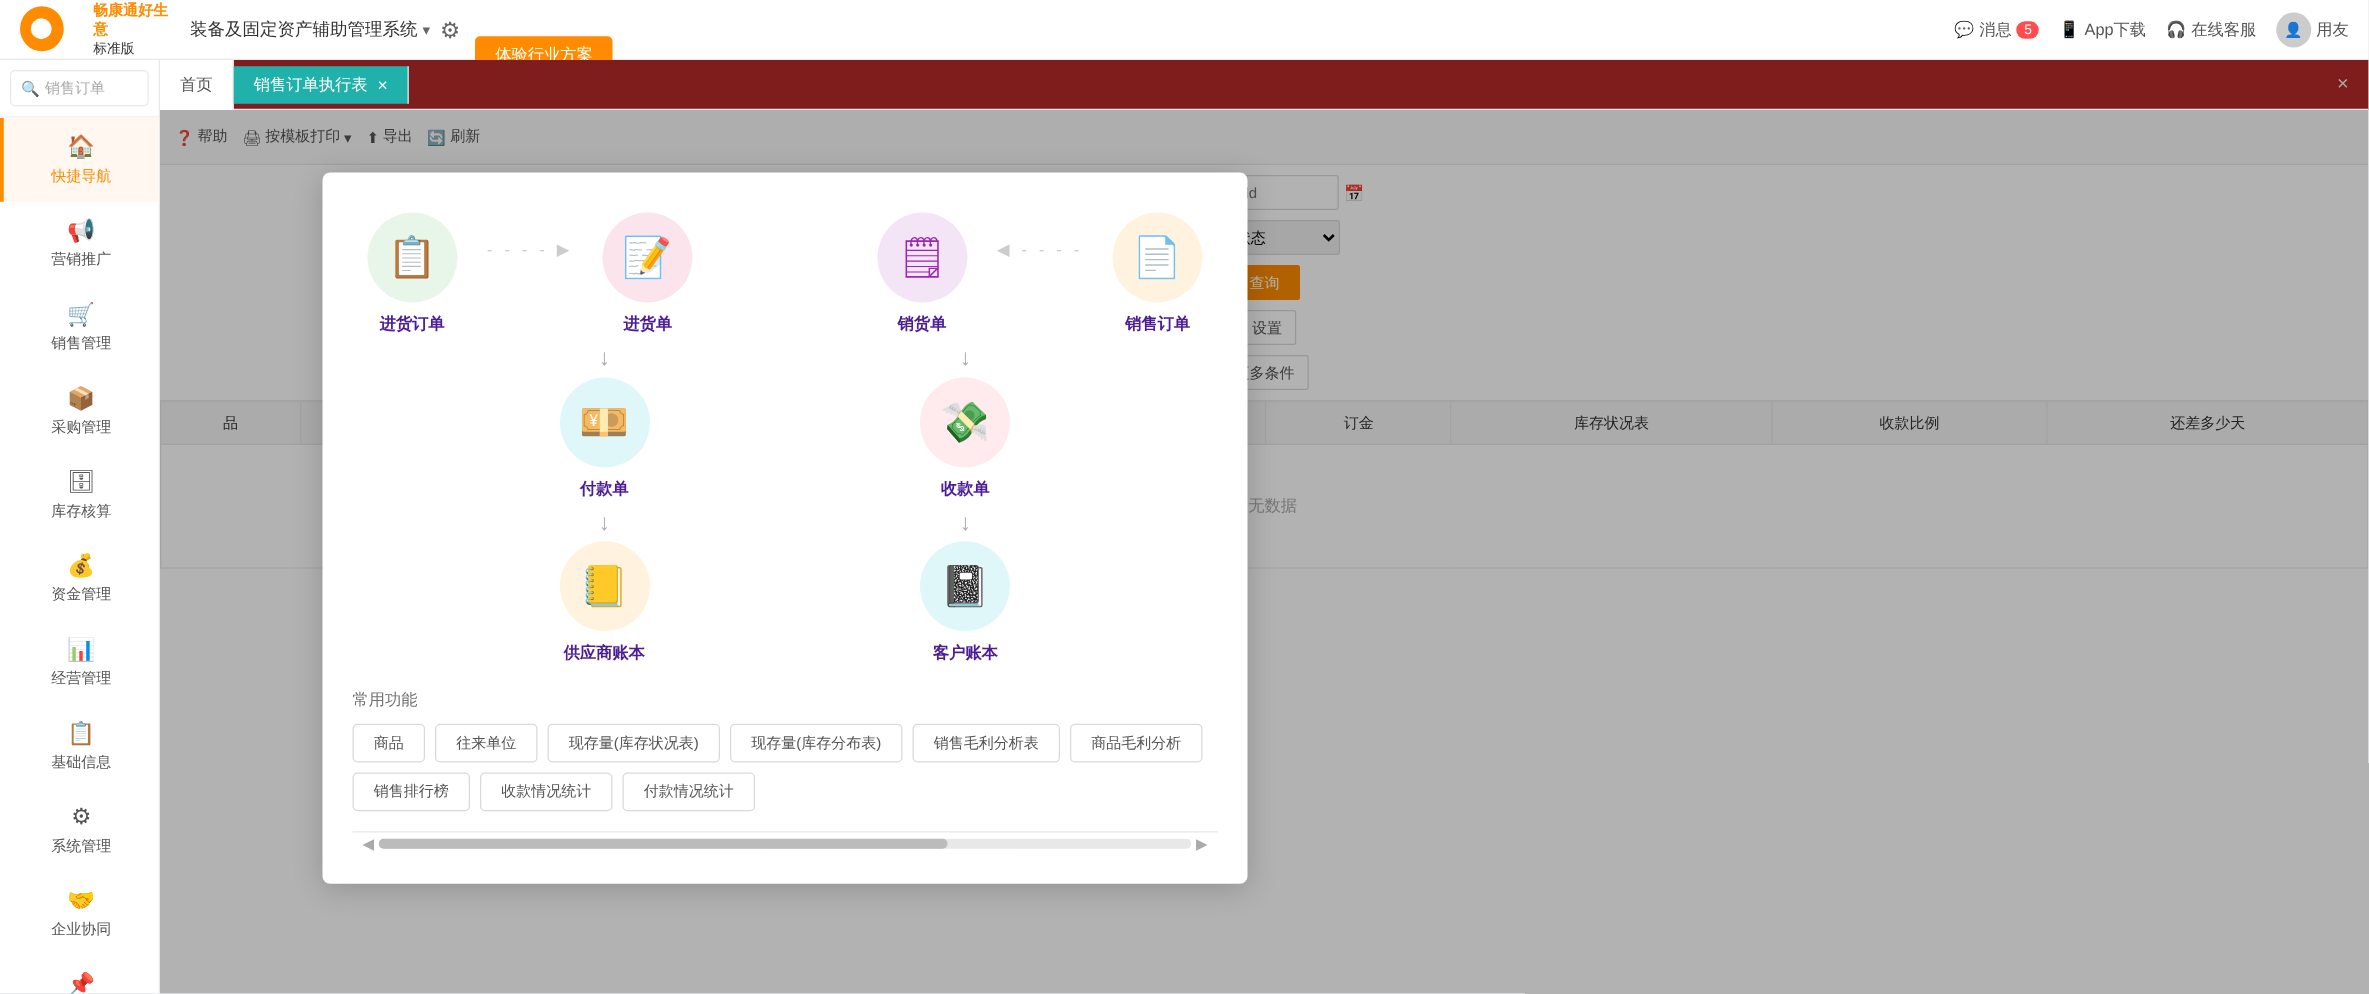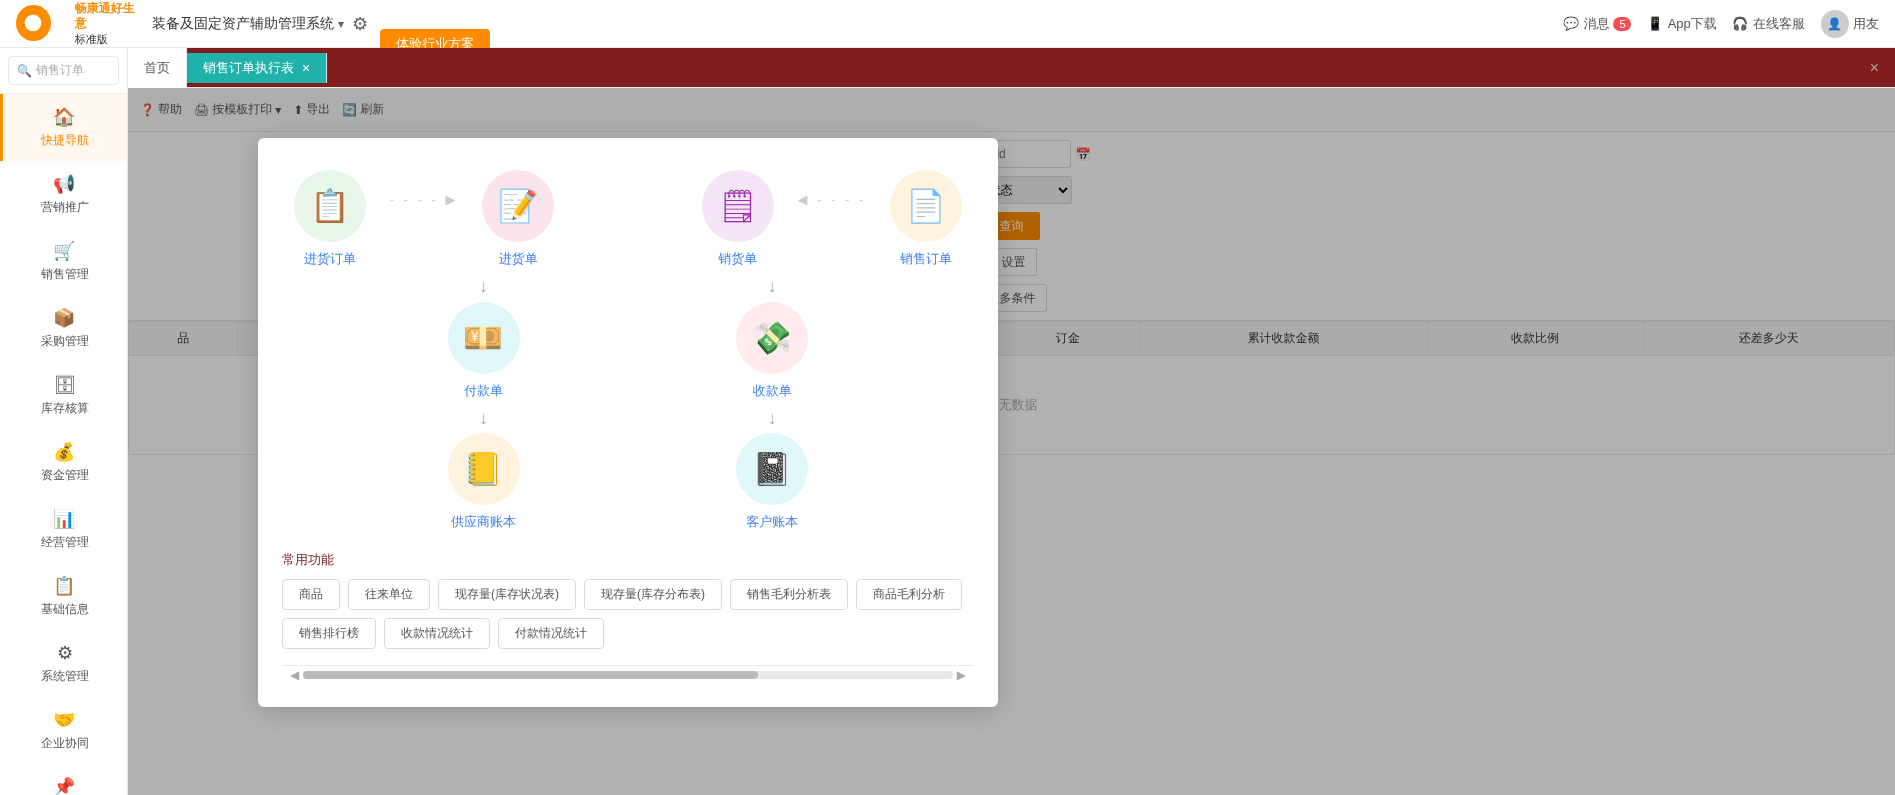--- a/index.html
+++ b/index.html
@@ -63,28 +63,28 @@
     .empty-tip { text-align: center; padding: 40px; color: #aaa; font-size: 13px; }
 
     
     .overlay { position: absolute; top: 0; left: 0; right: 0; bottom: 0; background: rgba(0,0,0,0.3); z-index: 100; display: flex; align-items: flex-start; justify-content: flex-start; }
 
     
     .modal { position: absolute; top: 50px; left: 130px; width: 740px; background: #fff; border-radius: 6px; box-shadow: 0 4px 24px rgba(0,0,0,0.18); z-index: 200; padding: 32px 24px 24px; }
 
     .flow-node { display: flex; flex-direction: column; align-items: center; gap: 8px; }
     .flow-circle { width: 72px; height: 72px; border-radius: 50%; display: flex; align-items: center; justify-content: center; font-size: 28px; cursor: pointer; }
-    .flow-label { font-size: 13px; color: #3b82f6; text-align: right; }
+    .flow-label { font-size: 13px; color: #4c1d95; text-align: right; font-weight: bold; }
 
     
     .c-green { background: #e8f5e9; }
 
     
     .common-section { margin-top: 8px; }
-    .common-title { font-size: 13px; color: #7f1d1d; margin-bottom: 10px; font-weight: 500; }
+    .common-title { font-size: 13px; color: #737373; margin-bottom: 10px; font-weight: 500; }
     .common-btns { display: flex; flex-wrap: wrap; gap: 8px; }
     .common-btn { border: 1px solid #d9d9d9; border-radius: 4px; padding: 6px 16px; font-size: 12px; background: #fff; color: #555; cursor: pointer; }
 
     
     .scroll-bar-area { height: 18px; border-top: 1px solid #e8e8e8; display: flex; align-items: center; padding: 0 8px; gap: 4px; }
     .scroll-track { flex: 1; height: 8px; background: #e8e8e8; border-radius: 4px; }
     .scroll-thumb { width: 70%; height: 8px; background: #bbb; border-radius: 4px; }
     .scroll-arrow { color: #aaa; cursor: pointer; font-size: 12px; }
   </style>
 </head>
@@ -238,21 +238,21 @@
         <div class="table-wrap">
           <table>
             <thead>
               <tr id="table-header-row">
                   <th>品</th>
                   <th>商品</th>
                   <th>金额</th>
                   <th>预估毛利</th>
                   <th>预估毛利率</th>
                   <th>订金</th>
-                  <th>累计收款金额</th>
+                  <th>库存状况表</th>
                   <th>收款比例</th>
                   <th>还差多少天</th>
                 </tr>
             </thead>
             <tbody>
               <tr>
                 <td colspan="9" class="empty-tip">暂无数据</td>
               </tr>
             </tbody>
           </table>

